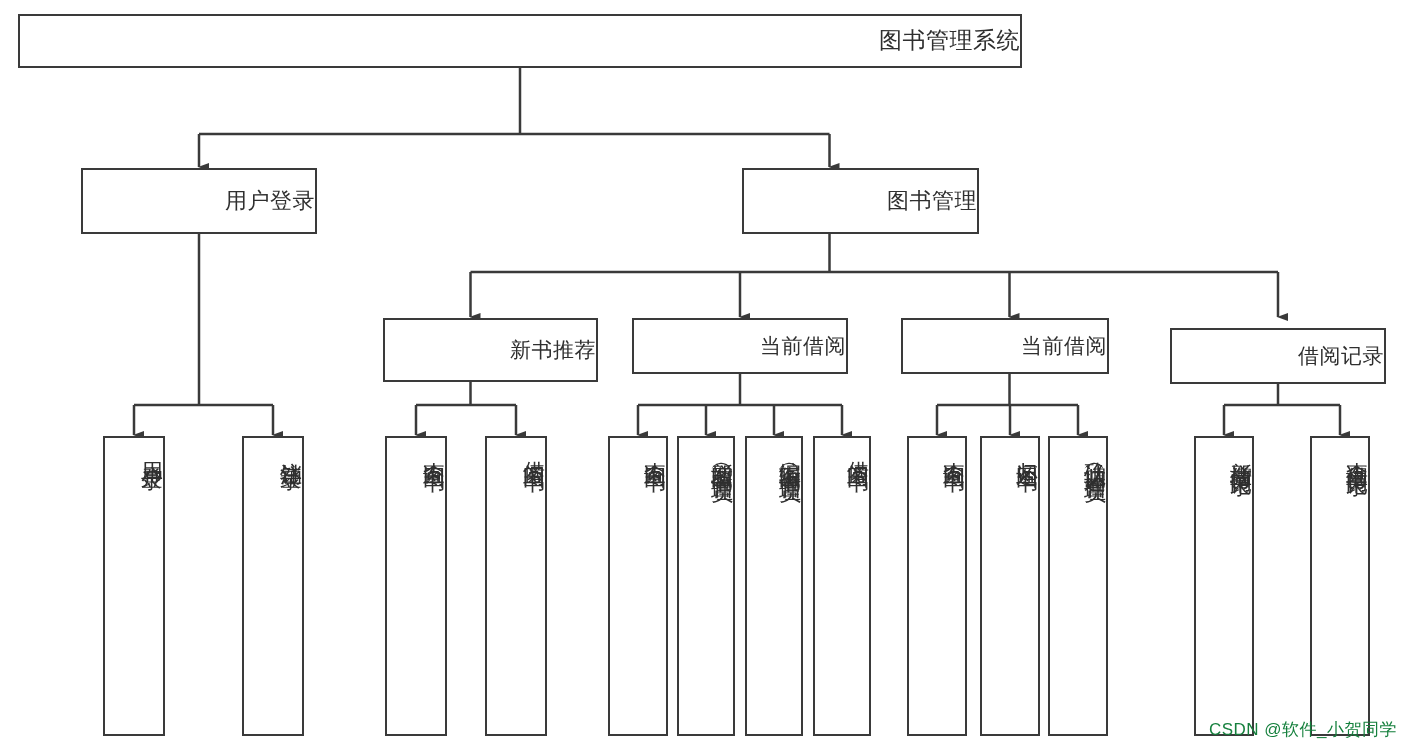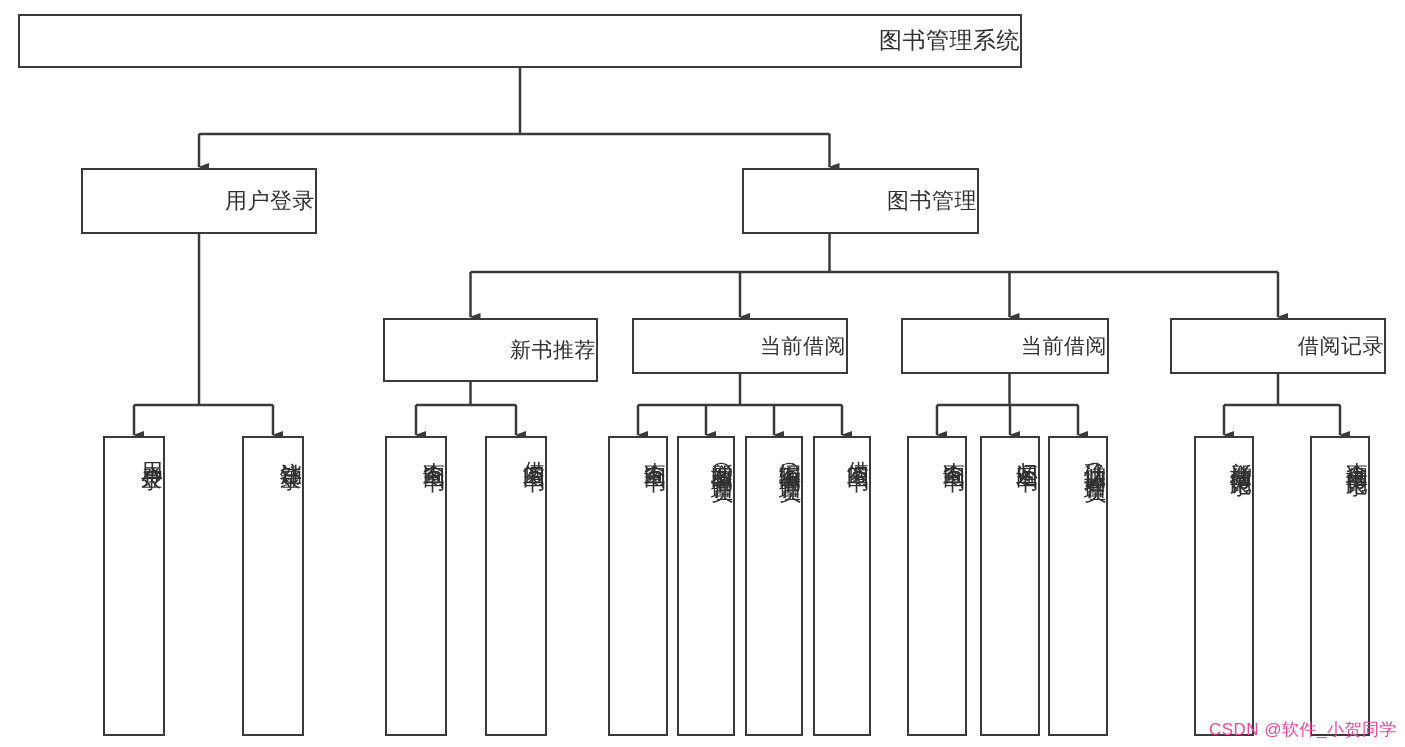--- a/index.html
+++ b/index.html
@@ -61,21 +61,21 @@
     font-size: 22px;
     letter-spacing: 3px;
     line-height: 1;
     white-space: nowrap;
   }
   .watermark {
     position: absolute;
     right: 8px;
     bottom: 6px;
     font-size: 17px;
-    color: #ec4899;
+    color: #15803d;
     letter-spacing: 0.5px;
     white-space: nowrap;
     pointer-events: none;
   }
 </style>
 </head>
 <body>
 
 <div id="diagram-canvas">
 
@@ -134,21 +134,21 @@
       </div>
       <div class="node-box node-l3" style="left: 363px; top: 318px; width: 215px; height: 64px; margin-left: 20px;">
         <span class="node-label">新书推荐</span>
       </div>
       <div class="node-box node-l3" style="left: 632px; top: 318px; width: 216px; height: 56px;">
         <span class="node-label">当前借阅</span>
       </div>
       <div class="node-box node-l3" style="left: 901px; top: 318px; width: 208px; height: 56px;">
         <span class="node-label">当前借阅</span>
       </div>
-      <div class="node-box node-l3" style="left: 1170px; top: 318px; width: 216px; height: 56px;">
+      <div class="node-box node-l3" style="left: 1170px; top: 328px; width: 216px; height: 56px;">
         <span class="node-label">借阅记录</span>
       </div>
       <div class="node-box node-leaf" style="left: 103px; top: 436px; width: 62px; height: 300px;">
         <span class="node-label">用户登录</span>
       </div>
       <div class="node-box node-leaf" style="left: 242px; top: 436px; width: 62px; height: 300px;">
         <span class="node-label">注销登录</span>
       </div>
       <div class="node-box node-leaf" style="left: 385px; top: 436px; width: 62px; height: 300px;">
         <span class="node-label">查询图书</span>

